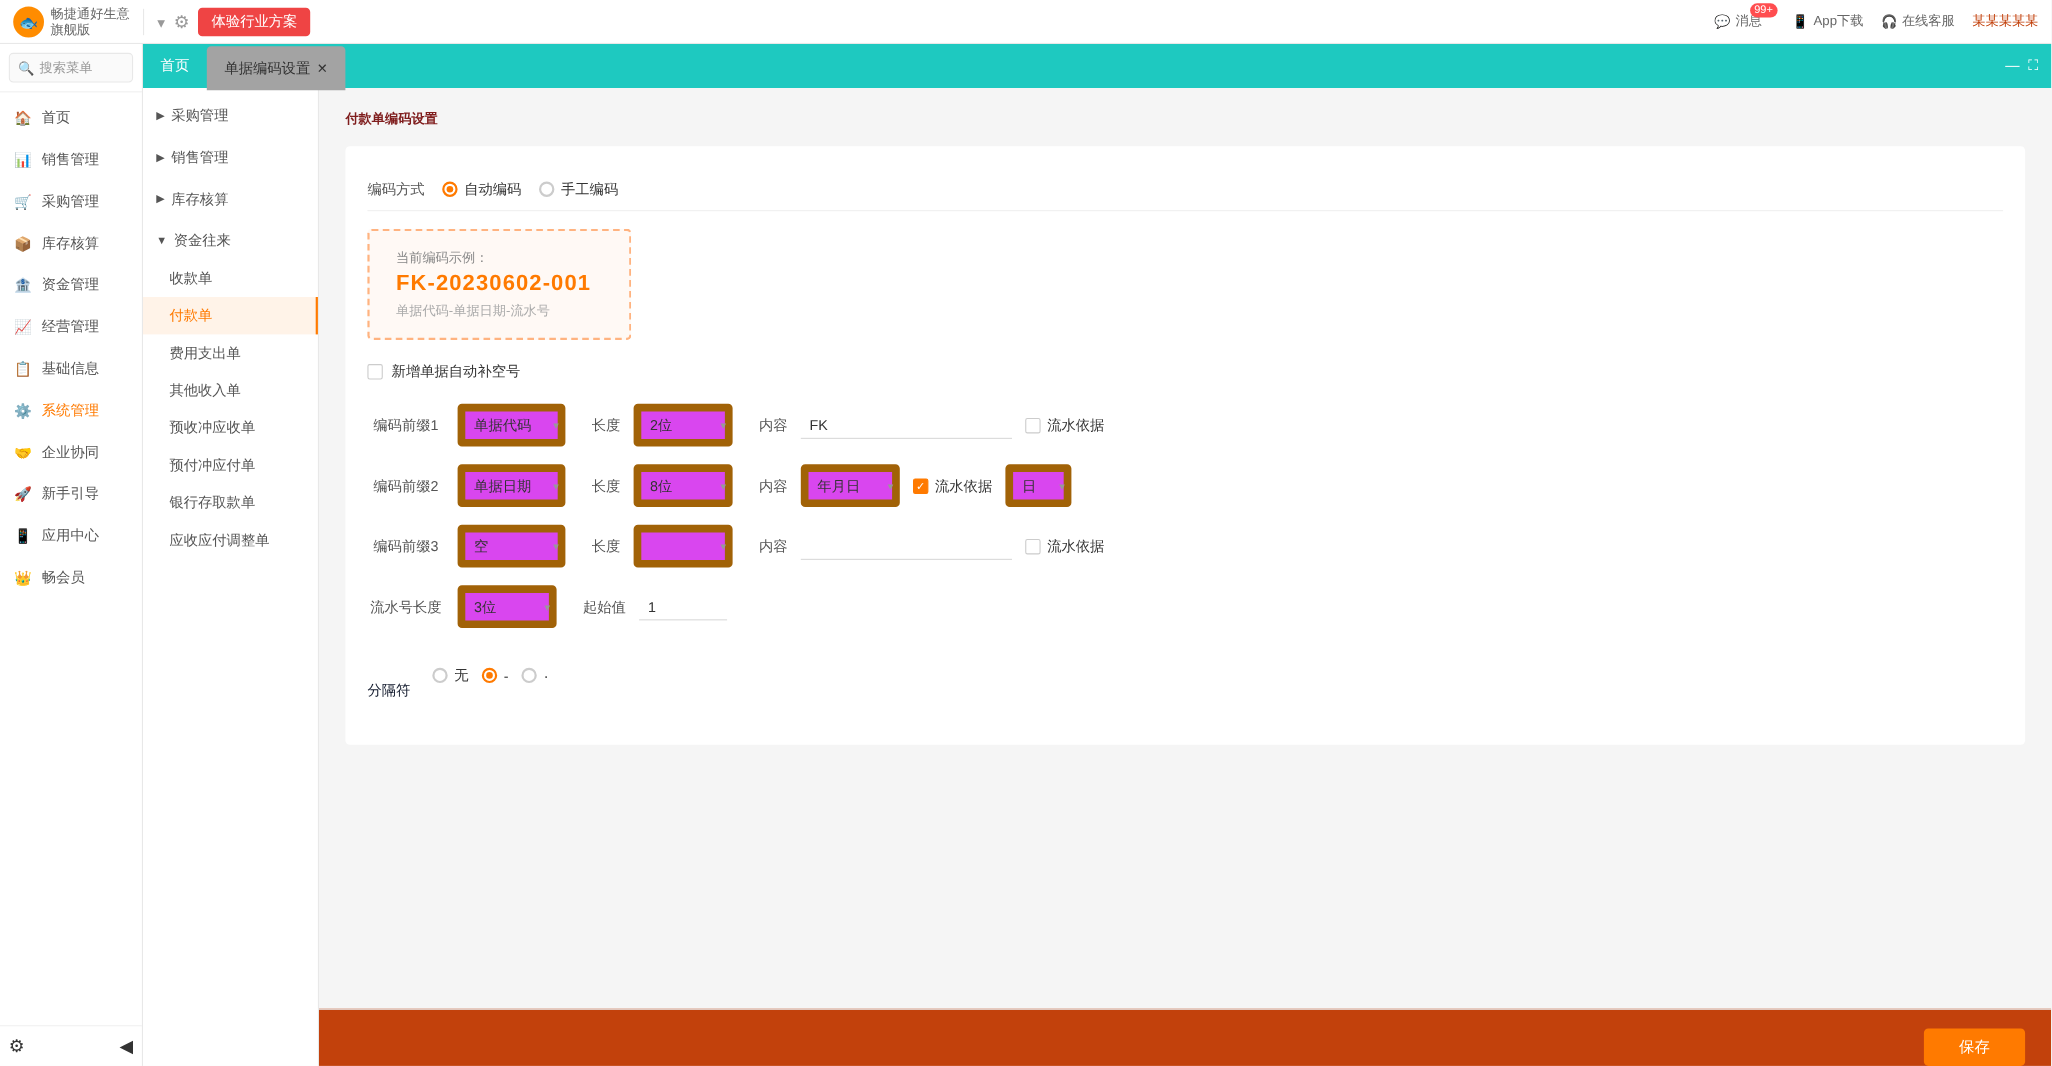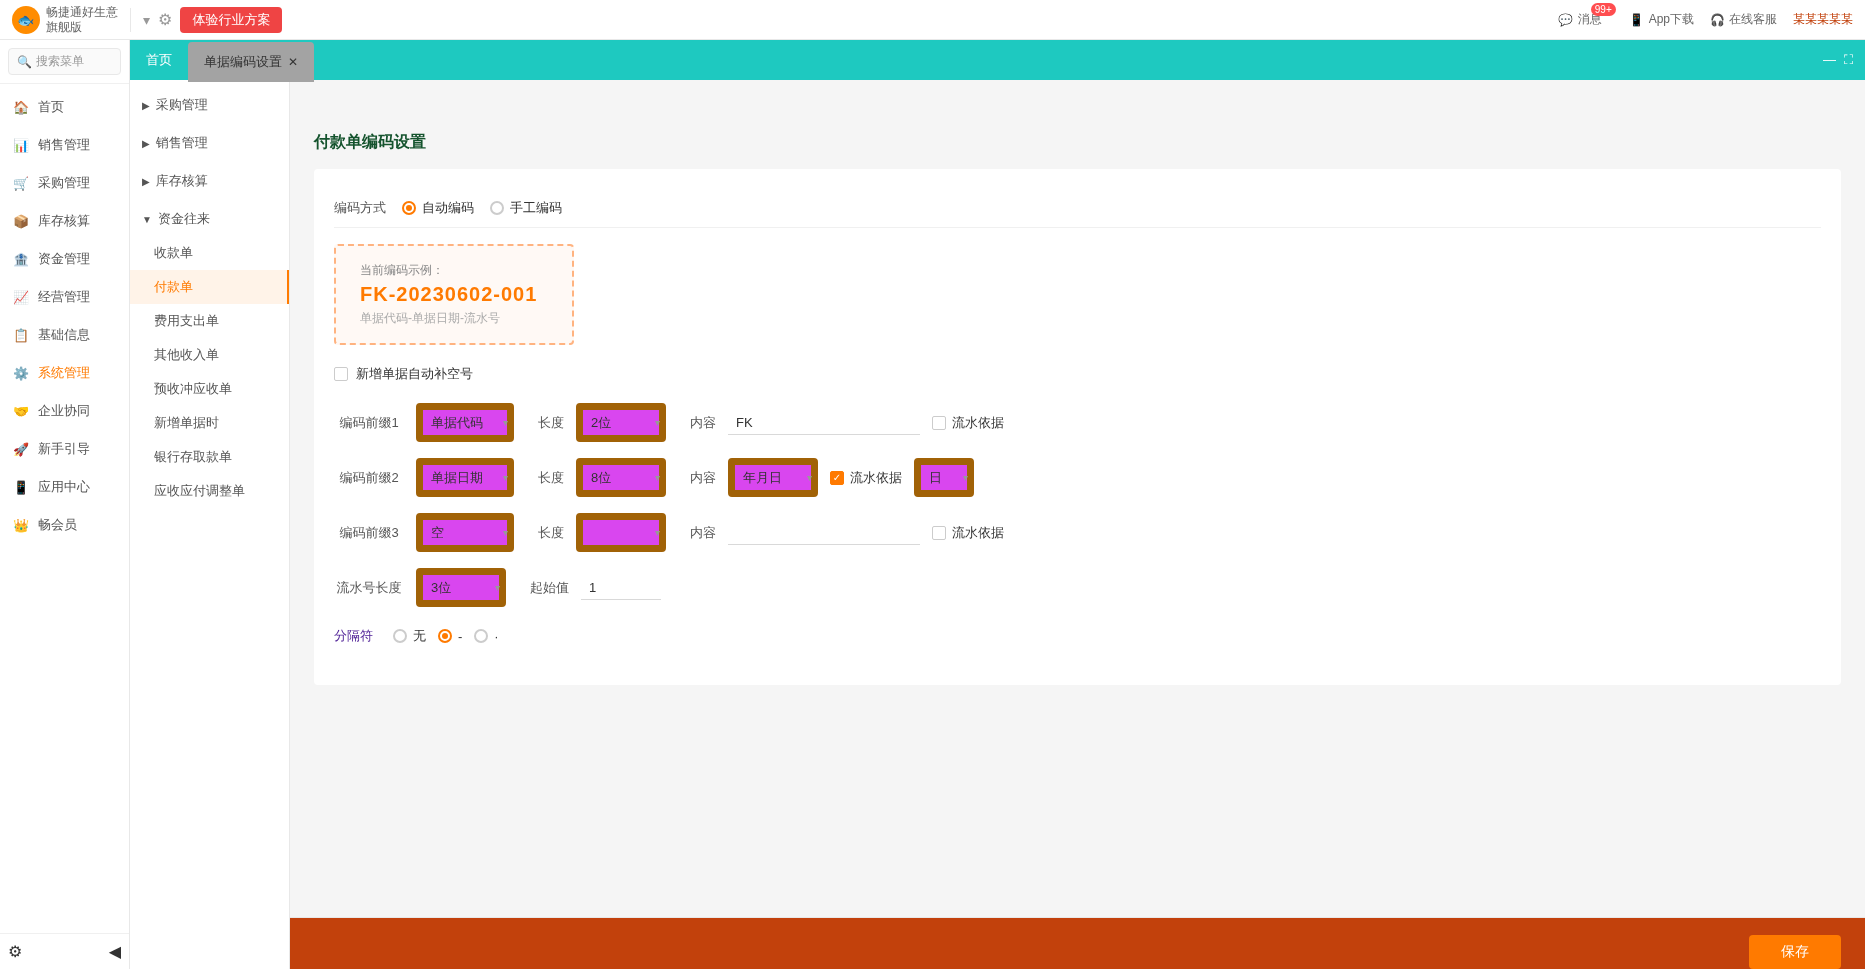--- a/index.html
+++ b/index.html
@@ -43,21 +43,21 @@
     
     .sub-sidebar { width: 160px; background: #fff; border-right: 1px solid #e8e8e8; padding: 8px 0; flex-shrink: 0; overflow-y: auto; }
     .sub-nav-group { margin-bottom: 4px; }
     .sub-nav-header { padding: 8px 12px; color: #555; font-size: 13px; display: flex; align-items: center; gap: 6px; cursor: pointer; }
     .sub-nav-item { padding: 8px 12px 8px 24px; color: #555; font-size: 13px; cursor: pointer; }
     .sub-nav-item.active { color: #ff7a00; background: #fff3e8; border-right: 2px solid #ff7a00; }
     .chevron { font-size: 10px; }
 
     
     .main-content { flex: 1; padding: 20px 24px; overflow-y: auto; background: #f5f5f5; }
-    .page-title { font-size: 16px; font-weight: 600; color: #14532d; margin-bottom: 16px; margin-top: 32px; }
+    .page-title { font-size: 12px; font-weight: 600; color: #7f1d1d; margin-bottom: 16px; }
 
     
     .form-card { background: #fff; border-radius: 4px; padding: 20px; }
 
     
     .encoding-method { display: flex; align-items: center; gap: 16px; padding: 10px 0; border-bottom: 1px solid #f0f0f0; margin-bottom: 16px; }
     .encoding-label { color: #555; font-size: 13px; }
     .radio-group { display: flex; align-items: center; gap: 16px; }
     .radio-item { display: flex; align-items: center; gap: 6px; cursor: pointer; }
     .radio-custom { width: 14px; height: 14px; border-radius: 50%; border: 2px solid #ccc; display: flex; align-items: center; justify-content: center; }
@@ -85,21 +85,21 @@
     .length-select { min-width: 70px; }
     .content-input { border: none; border-bottom: 1px solid #d9d9d9; padding: 4px 8px; font-size: 13px; color: #333; background: transparent; outline: none; min-width: 60px; }
     .flow-checkbox { display: flex; align-items: center; gap: 6px; }
     .checkbox-checked { width: 14px; height: 14px; border: 1px solid #ff7a00; border-radius: 2px; background: #ff7a00; cursor: pointer; display: flex; align-items: center; justify-content: center; color: white; font-size: 10px; flex-shrink: 0; }
     .checkbox-unchecked { width: 14px; height: 14px; border: 1px solid #ccc; border-radius: 2px; cursor: pointer; flex-shrink: 0; }
     .serial-row { display: flex; align-items: center; gap: 12px; margin-bottom: 20px; }
     .start-input { border: none; border-bottom: 1px solid #d9d9d9; padding: 4px 8px; font-size: 13px; color: #333; background: transparent; outline: none; width: 80px; }
 
     
     .sep-row { display: flex; align-items: center; gap: 12px; margin-bottom: 20px; }
-    .sep-label { color: #4c1d95; font-size: 13px; }
+    .sep-label { color: #0f172a; font-size: 13px; margin-top: 28px; }
     .sep-options { display: flex; align-items: center; gap: 12px; }
     .radio-sep { display: flex; align-items: center; gap: 6px; }
 
     
     .bottom-bar { height: 52px; background: #c2410c; border-top: 1px solid #e8e8e8; display: flex; align-items: flex-end; justify-content: flex-end; padding: 0 24px; flex-shrink: 0; }
     .btn-save { background: #ff7a00; color: white; border: none; padding: 8px 32px; border-radius: 4px; font-size: 14px; cursor: pointer; }
   </style>
 </head>
 <body>
 
@@ -242,21 +242,21 @@
         <div class="sub-nav-group">
           <div class="sub-nav-header">
             <span class="chevron">▼</span>
             <span>资金往来</span>
           </div>
           <div class="sub-nav-item">收款单</div>
           <div class="sub-nav-item active" style="color:#ff7a00;background:#fff3e8;border-right:2px solid #ff7a00;">付款单</div>
           <div class="sub-nav-item">费用支出单</div>
           <div class="sub-nav-item">其他收入单</div>
           <div class="sub-nav-item">预收冲应收单</div>
-          <div class="sub-nav-item">新增单据时</div>
+          <div class="sub-nav-item">预付冲应付单</div>
           <div class="sub-nav-item">银行存取款单</div>
           <div class="sub-nav-item">应收应付调整单</div>
         </div>
       </div>
 
       <div style="display:flex;flex-direction:column;flex:1;overflow:hidden;">
         <div class="main-content">
           <div class="page-title">付款单编码设置</div>
 
           <div class="form-card">

